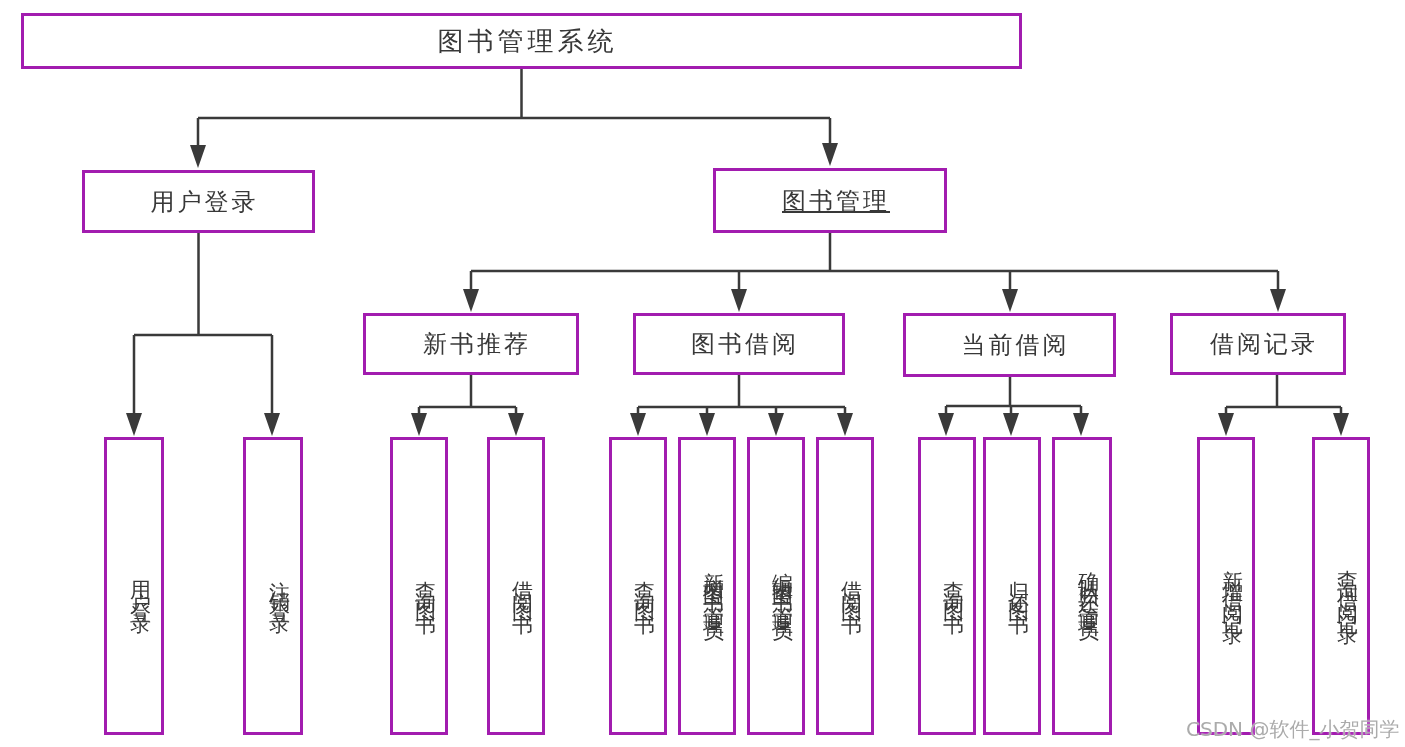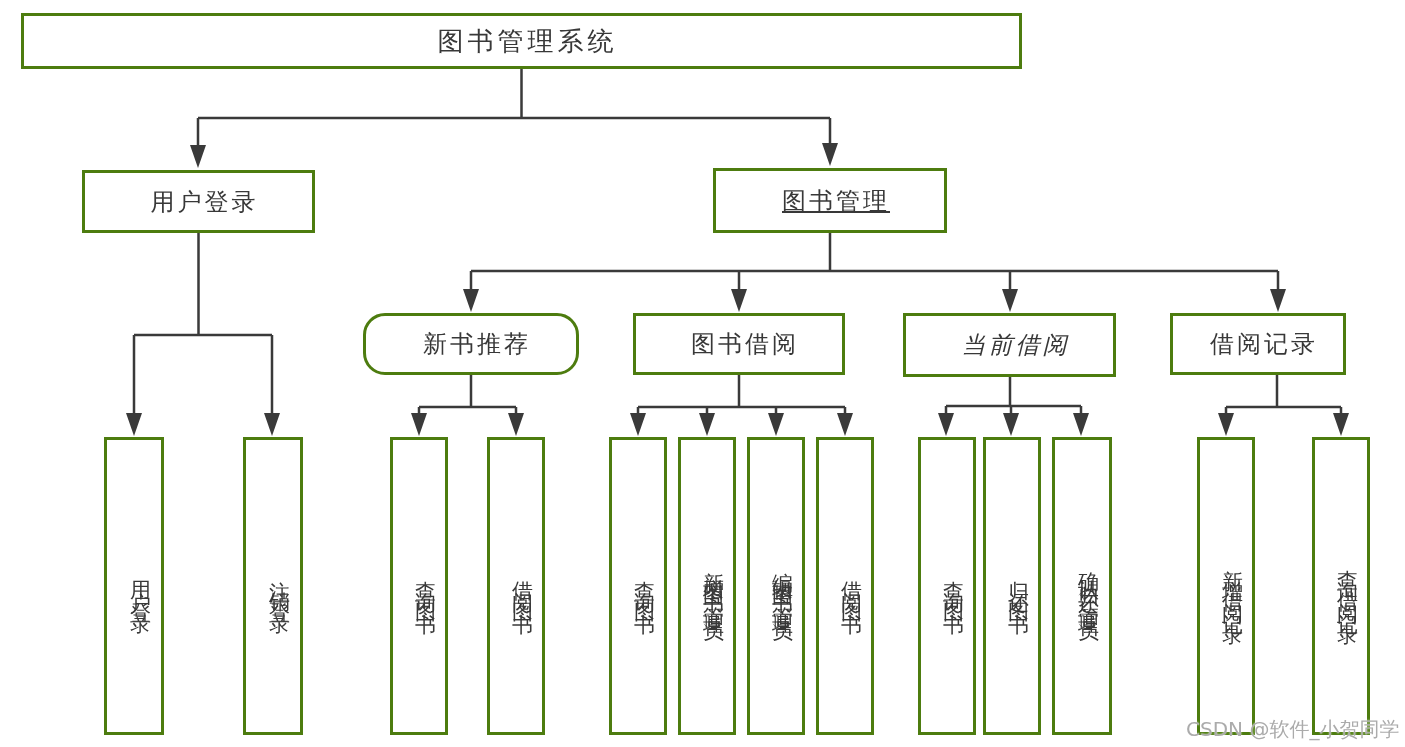--- a/index.html
+++ b/index.html
@@ -5,21 +5,21 @@
   html,body { margin:0; padding:0; background:#ffffff; }
   #stage {
     position:relative; width:1405px; height:747px;
     background:#ffffff; overflow:hidden;
     font-family:"DejaVu Sans","Liberation Sans",sans-serif;
     color:#383838;
   }
   #wires { position:absolute; left:0; top:0; width:1405px; height:747px; }
   .box {
     position:absolute; box-sizing:border-box;
-    border:3px solid #4d7c0f; background:#ffffff;
+    border:3px solid #a21caf; background:#ffffff;
     display:flex; align-items:center; justify-content:center;
     color:#383838;
     padding-left:12px;
   }
   .lvl1 { font-size:26px; letter-spacing:4px; }
   .lvl2, .lvl3 { font-size:24px; letter-spacing:3px; }
   .col span {
     writing-mode:vertical-rl; text-orientation:mixed;
     font-size:21px; letter-spacing:11px; line-height:1;
   }
@@ -82,27 +82,27 @@
     <span>图书管理系统</span>
   </div>
 
   <div class="box lvl2" style="left:82px; top:170px; width:233px; height:63px;">
     <span>用户登录</span>
   </div>
   <div class="box lvl2" style="left:713px; top:168px; width:234px; height:65px;text-decoration:underline;">
     <span>图书管理</span>
   </div>
 
-  <div class="box lvl3" style="left:363px; top:313px; width:216px; height:62px;border-radius:22px;">
+  <div class="box lvl3" style="left:363px; top:313px; width:216px; height:62px;">
     <span>新书推荐</span>
   </div>
   <div class="box lvl3" style="left:633px; top:313px; width:212px; height:62px;">
     <span>图书借阅</span>
   </div>
-  <div class="box lvl3" style="left:903px; top:313px; width:213px; height:64px;font-style:italic;">
+  <div class="box lvl3" style="left:903px; top:313px; width:213px; height:64px;">
     <span>当前借阅</span>
   </div>
   <div class="box lvl3" style="left:1170px; top:313px; width:176px; height:62px;">
     <span>借阅记录</span>
   </div>
 
   <div class="box col" style="left:104px; top:437px; width:60px; height:298px;">
     <span>用户登录</span>
   </div>
   <div class="box col" style="left:243px; top:437px; width:60px; height:298px;">

